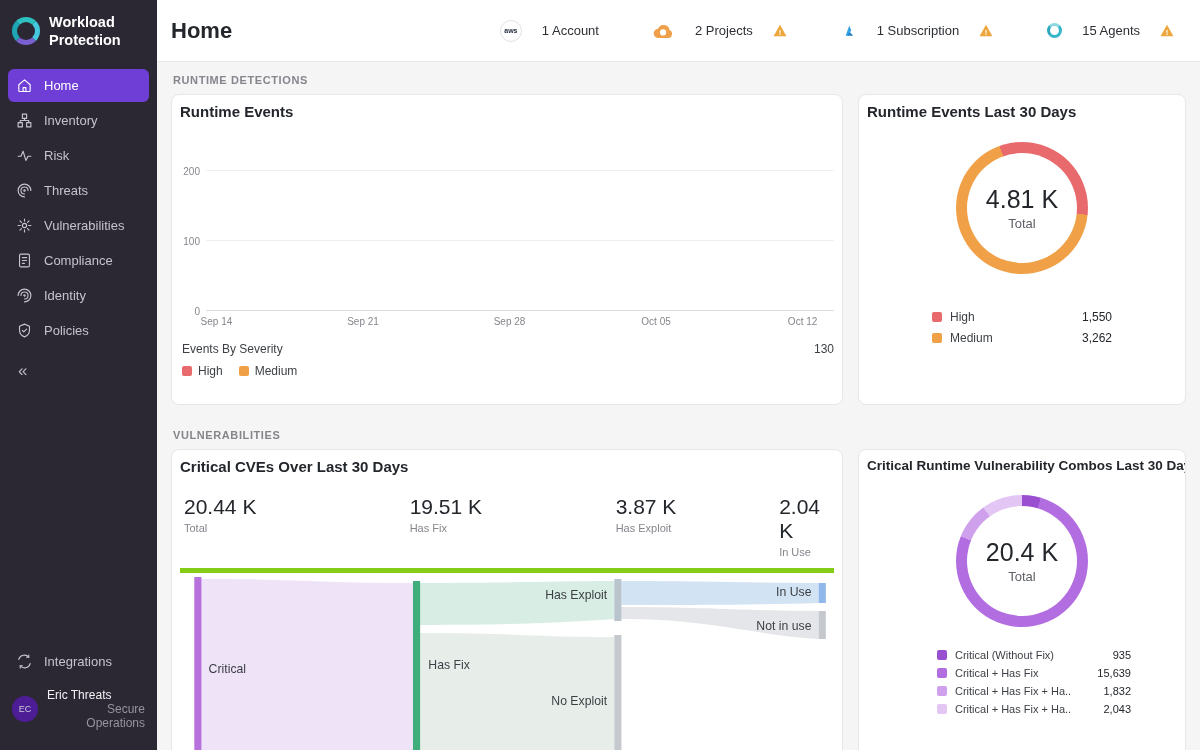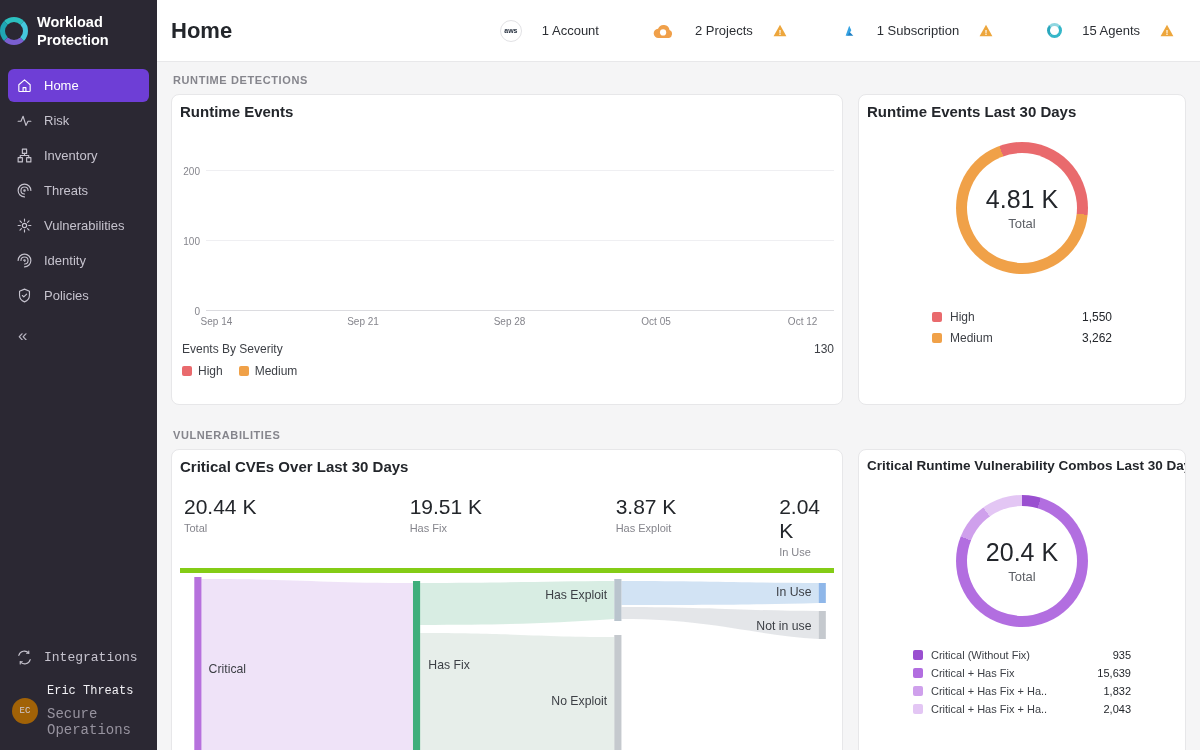--- a/index.html
+++ b/index.html
@@ -1,36 +1,36 @@
 <!DOCTYPE html>
 <html><head>
 <meta charset="utf-8">
 <style>
   * { margin:0; padding:0; box-sizing:border-box; }
   html,body { width:1200px; height:750px; overflow:hidden; font-family:"Liberation Sans", sans-serif; background:#f5f5f6; }
   .app { display:flex; width:1200px; height:750px; }
 
   
   .sidebar { width:157px; background:#2b2833; color:#fff; display:flex; flex-direction:column; flex-shrink:0; }
-  .brand { display:flex; align-items:center; gap:9px; padding:13px 12px 12px 0; }
+  .brand { display:flex; align-items:center; gap:9px; padding:13px 12px 12px 12px; }
   .brand-logo { width:28px; height:28px; border-radius:50%; flex-shrink:0;
     border:5px solid #2cc0c0; border-right-color:#45c9de; border-bottom-color:#7a5fd0; border-left-color:#1fa6b4; }
   .brand-title { font-size:14.5px; font-weight:bold; line-height:1.25; color:#fff; }
   .nav { padding:6px 0 0 0; }
   .nav-item { display:flex; align-items:center; gap:11px; margin:2px 8px; padding:8px 8px; border-radius:6px;
     font-size:13px; color:#c6c3ce; cursor:pointer; }
   .nav-item.active { background:#6e3ed6; color:#fff; }
   .nav-item svg { width:17px; height:17px; stroke:currentColor; fill:none; stroke-width:1.6; stroke-linecap:round; stroke-linejoin:round; flex-shrink:0; }
   .collapse { padding:12px 18px; color:#b9b6c2; font-size:17px; cursor:pointer; }
-  .sidebar-bottom { margin-top:auto; padding-bottom:4px;font-family:Liberation Mono, monospace; }
+  .sidebar-bottom { margin-top:auto; padding-bottom:12px; }
   .user-row { display:flex; align-items:center; gap:9px; padding:8px 12px; }
-  .avatar { width:26px; height:26px; border-radius:50%; background:#a16207; color:#cfccd8; font-size:9px;
+  .avatar { width:26px; height:26px; border-radius:50%; background:#4c1d95; color:#cfccd8; font-size:9px;
     display:flex; align-items:center; justify-content:center; flex-shrink:0; }
   .user-name { font-size:12px; color:#f2f1f5; }
-  .user-role { font-size:14px; color:#97939f; margin-top:8px; }
+  .user-role { font-size:12px; color:#97939f; margin-top:0;text-align:right; }
 
   
   .content { flex:1; display:flex; flex-direction:column; min-width:0; }
   .header { height:62px; background:#fff; border-bottom:1px solid #e8e8ea; display:flex; align-items:center;
     padding:0 26px 0 14px; flex-shrink:0; }
   .page-title { font-size:22px; font-weight:bold; color:#23262b; }
   .header-stats { margin-left:auto; display:flex; align-items:center; gap:54px; }
   .stat { display:flex; align-items:center; gap:20px; font-size:13px; color:#2c2f34; cursor:pointer; }
   .aws-badge { width:22px; height:22px; border-radius:50%; background:#fff; border:1px solid #e2e2e5;
     display:flex; align-items:center; justify-content:center; font-size:7px; font-weight:bold; color:#252f3e; }
@@ -70,21 +70,21 @@
   .donut-wrap { position:relative; width:132px; height:132px; margin:22px auto 0 auto; }
   .ring { width:100%; height:100%; border-radius:50%; }
   .ring::after { content:""; position:absolute; inset:11px; border-radius:50%; background:#fff; }
   .donut-center { position:absolute; inset:0; display:flex; flex-direction:column; align-items:center; justify-content:center; z-index:2; }
   .donut-value { font-size:25px; color:#23262b; }
   .donut-label { font-size:13px; color:#5d6066; margin-top:2px; }
   .dlegend { width:180px; margin:36px auto 0 auto; }
   .dlegend-row { display:flex; align-items:center; gap:8px; margin-bottom:7px; font-size:12px; color:#3c3f45; }
   .dlegend-row .val { margin-left:auto; color:#23262b; }
   .dlegend.compact { width:218px; margin-top:22px; }
-  .dlegend.compact .dlegend-row { font-size:11px; margin-bottom:6px; }
+  .dlegend.compact .dlegend-row { font-size:11px; margin-bottom:6px;margin-left:24px; }
 
   
   .sankey-stats { display:grid; grid-template-columns:34.5% 31.5% 25% 9%; margin-top:20px; }
   .sankey-stat { border-bottom:5px solid #84cc16; padding:0 4px 10px 4px; }
   .sankey-stat .num { font-size:21px; color:#23262b; }
   .sankey-stat .sub { font-size:11px; color:#85858c; margin-top:3px; }
   .sankey-svg { display:block; width:100%; height:196px; margin-top:2px; }
   .sankey-svg text { font-family:"Liberation Sans", sans-serif; font-size:12px; fill:#3c3f45; }
 </style>
 </head>
@@ -100,47 +100,54 @@
     <div class="nav">
       <div class="nav-item active">
         <svg viewBox="0 0 24 24">
             <path d="M4 11l8-7 8 7v8.5a1 1 0 0 1-1 1H5a1 1 0 0 1-1-1z"></path>
             <path d="M10 20v-5h4v5"></path>
           </svg>
         <span>Home</span>
       </div>
       <div class="nav-item">
         <svg viewBox="0 0 24 24">
-            <path d="M3 13h4l3-7 4 13 3-6h4"></path>
-          </svg>
-        <span>Risk</span>
-      </div>
-      <div class="nav-item">
-        <svg viewBox="0 0 24 24">
             <rect x="9" y="3" width="6" height="6"></rect>
             <rect x="3" y="15" width="6" height="6"></rect>
             <rect x="15" y="15" width="6" height="6"></rect>
             <path d="M12 9v3M6 15v-3h12v3"></path>
           </svg>
         <span>Inventory</span>
       </div>
       <div class="nav-item">
         <svg viewBox="0 0 24 24">
+            <path d="M3 13h4l3-7 4 13 3-6h4"></path>
+          </svg>
+        <span>Risk</span>
+      </div>
+      <div class="nav-item">
+        <svg viewBox="0 0 24 24">
             <path d="M12 21a9 9 0 1 1 9-9"></path>
             <path d="M12 17a5 5 0 1 1 5-5"></path>
             <circle cx="12" cy="12" r="1"></circle>
           </svg>
         <span>Threats</span>
       </div>
       <div class="nav-item">
         <svg viewBox="0 0 24 24">
             <circle cx="12" cy="12" r="3"></circle>
             <path d="M12 3v3M12 18v3M3 12h3M18 12h3M5.6 5.6l2.1 2.1M16.3 16.3l2.1 2.1M18.4 5.6l-2.1 2.1M7.7 16.3l-2.1 2.1"></path>
           </svg>
         <span>Vulnerabilities</span>
+      </div>
+      <div class="nav-item">
+        <svg viewBox="0 0 24 24">
+            <rect x="5" y="3" width="14" height="18" rx="2"></rect>
+            <path d="M9 8h6M9 12h6M9 16h3"></path>
+          </svg>
+        <span>Compliance</span>
       </div>
       <div class="nav-item">
         <svg viewBox="0 0 24 24">
             <path d="M12 21a9 9 0 1 0-9-9"></path>
             <path d="M12 17a5 5 0 1 0-5-5"></path>
             <path d="M12 13a1 1 0 1 0-1-1"></path>
           </svg>
         <span>Identity</span>
       </div>
       <div class="nav-item">

